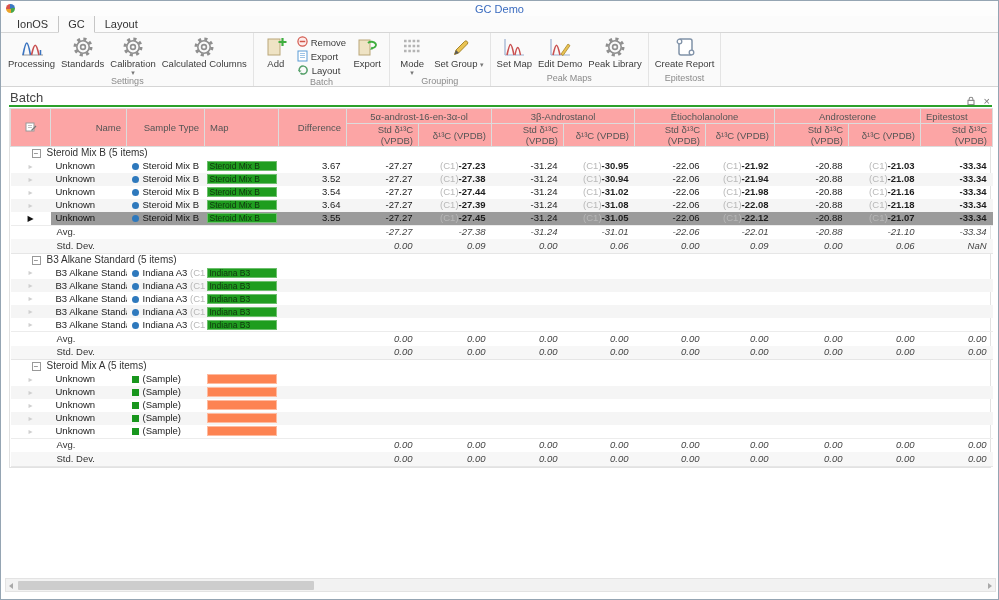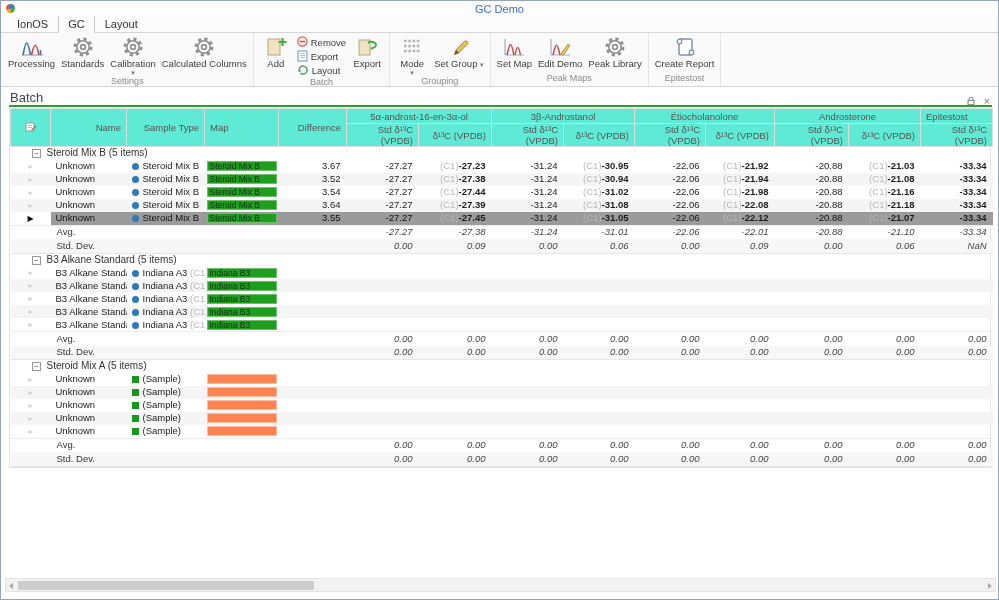--- a/index.html
+++ b/index.html
@@ -33,21 +33,21 @@
   
   .panel-title { position:absolute; left:9px; top:89px; font-size:13px; color:#444; }
   .panel-icons { position:absolute; right:8px; top:91px; display:flex; gap:8px; align-items:center; }
   .close-x { font-size:11px; color:#777; line-height:1; cursor:default; }
   .green-line { position:absolute; left:8px; top:104px; width:983px; height:2px; background:#2aa12a; }
 
   
   .gridwrap { position:absolute; left:8px; top:107px; width:982px;
               border-left:1px solid #e2e2e2; border-right:1px solid #e2e2e2; border-bottom:1px solid #e2e2e2; }
   table.grid { border-collapse:collapse; table-layout:fixed; width:982px; }
-  .grid th { background:#5eead4; border:1px solid #dcdcdc; font-weight:normal; color:#555; font-size:9.5px; padding:0 5px; }
+  .grid th { background:#fca5a5; border:1px solid #dcdcdc; font-weight:normal; color:#555; font-size:9.5px; padding:0 5px; }
   .grid th.t1 { height:15px; text-align:center; }
   .grid th.t2 { height:16px; text-align:right; }
   .grid th.hl { text-align:left; }
   .grid th.hr { text-align:right; }
   .grid th.hc { text-align:center; }
   .grid td { font-size:9.5px; color:#222; padding:0 2px; height:12.5px; line-height:12px; overflow:hidden; white-space:nowrap; }
   .drow td.num, .srow td.num { text-align:right; padding-right:6px; }
   .drow td.tl { padding-left:5px; }
   .drow.alt td { background:#f5f5f5; }
   .drow.sel td { background:#9b9b9b; color:#111; }

